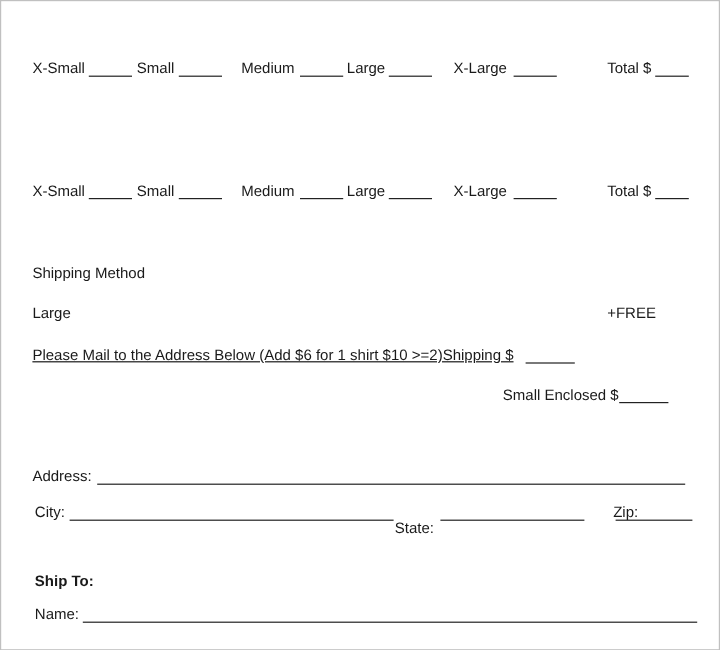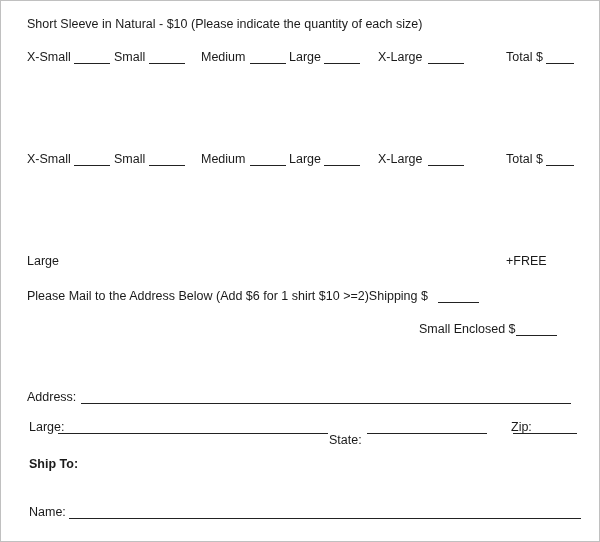--- a/index.html
+++ b/index.html
@@ -11,21 +11,20 @@
   }
   .t { position: absolute; white-space: nowrap; line-height: 14px; }
   .b { font-weight: bold; }
   .blank { position: absolute; height: 0; border-bottom: 1px solid #222; }
 </style>
 </head>
 <body>
 
 <div class="page">
 
-  <div class="t" style="left:26px;top:16px;">Short Sleeve in Natural - $10 (Please indicate the quantity of each size)</div>
   <div>
     <span class="t" style="left:26px;top:49px;">X-Small</span>
     <span class="blank" style="left:73px;top:62px;width:36px;"></span>
     <span class="t" style="left:113px;top:49px;">Small</span>
     <span class="blank" style="left:148px;top:62px;width:36px;"></span>
     <span class="t" style="left:200px;top:49px;">Medium</span>
     <span class="blank" style="left:249px;top:62px;width:36px;"></span>
     <span class="t" style="left:288px;top:49px;">Large</span>
     <span class="blank" style="left:323px;top:62px;width:36px;"></span>
     <span class="t" style="left:377px;top:49px;">X-Large</span>
@@ -42,33 +41,34 @@
     <span class="t" style="left:200px;top:151px;">Medium</span>
     <span class="blank" style="left:249px;top:164px;width:36px;"></span>
     <span class="t" style="left:288px;top:151px;">Large</span>
     <span class="blank" style="left:323px;top:164px;width:36px;"></span>
     <span class="t" style="left:377px;top:151px;">X-Large</span>
     <span class="blank" style="left:427px;top:164px;width:36px;"></span>
     <span class="t" style="left:505px;top:151px;">Total $</span>
     <span class="blank" style="left:545px;top:164px;width:28px;"></span>
   </div>
 
+  <div class="t" style="left:26px;top:220px;">Shipping Method</div>
   <div class="t" style="left:26px;top:253px;">Large</div>
   <div class="t" style="left:505px;top:253px;">+FREE</div>
-  <div class="t" style="left:26px;top:288px;">Please Mail to the Address Below (Add $6 for 1 shirt $10 &gt;=2)Shipping $</div>
+  <div class="t" style="left:26px;top:288px;text-decoration:underline;">Please Mail to the Address Below (Add $6 for 1 shirt $10 &gt;=2)Shipping $</div>
   <span class="blank" style="left:437px;top:301px;width:41px;"></span>
   <div class="t" style="left:418px;top:321px;">Small Enclosed $</div>
   <span class="blank" style="left:515px;top:334px;width:41px;"></span>
 
   <div class="t" style="left:26px;top:389px;">Address:</div>
   <span class="blank" style="left:80px;top:402px;width:490px;"></span>
-  <div class="t" style="left:28px;top:419px;">Large:</div>
+  <div class="t" style="left:28px;top:419px;">City:</div>
   <span class="blank" style="left:57px;top:432px;width:270px;"></span>
   <div class="t" style="left:328px;top:432px;">State:</div>
   <span class="blank" style="left:366px;top:432px;width:120px;"></span>
   <div class="t" style="left:510px;top:419px;">Zip:</div>
   <span class="blank" style="left:512px;top:432px;width:64px;"></span>
 
-  <div class="t b" style="left:28px;top:456px;">Ship To:</div>
+  <div class="t b" style="left:28px;top:476px;">Ship To:</div>
   <div class="t" style="left:28px;top:504px;">Name:</div>
   <span class="blank" style="left:68px;top:517px;width:512px;"></span>
 
 </div>
 
 </body></html>

